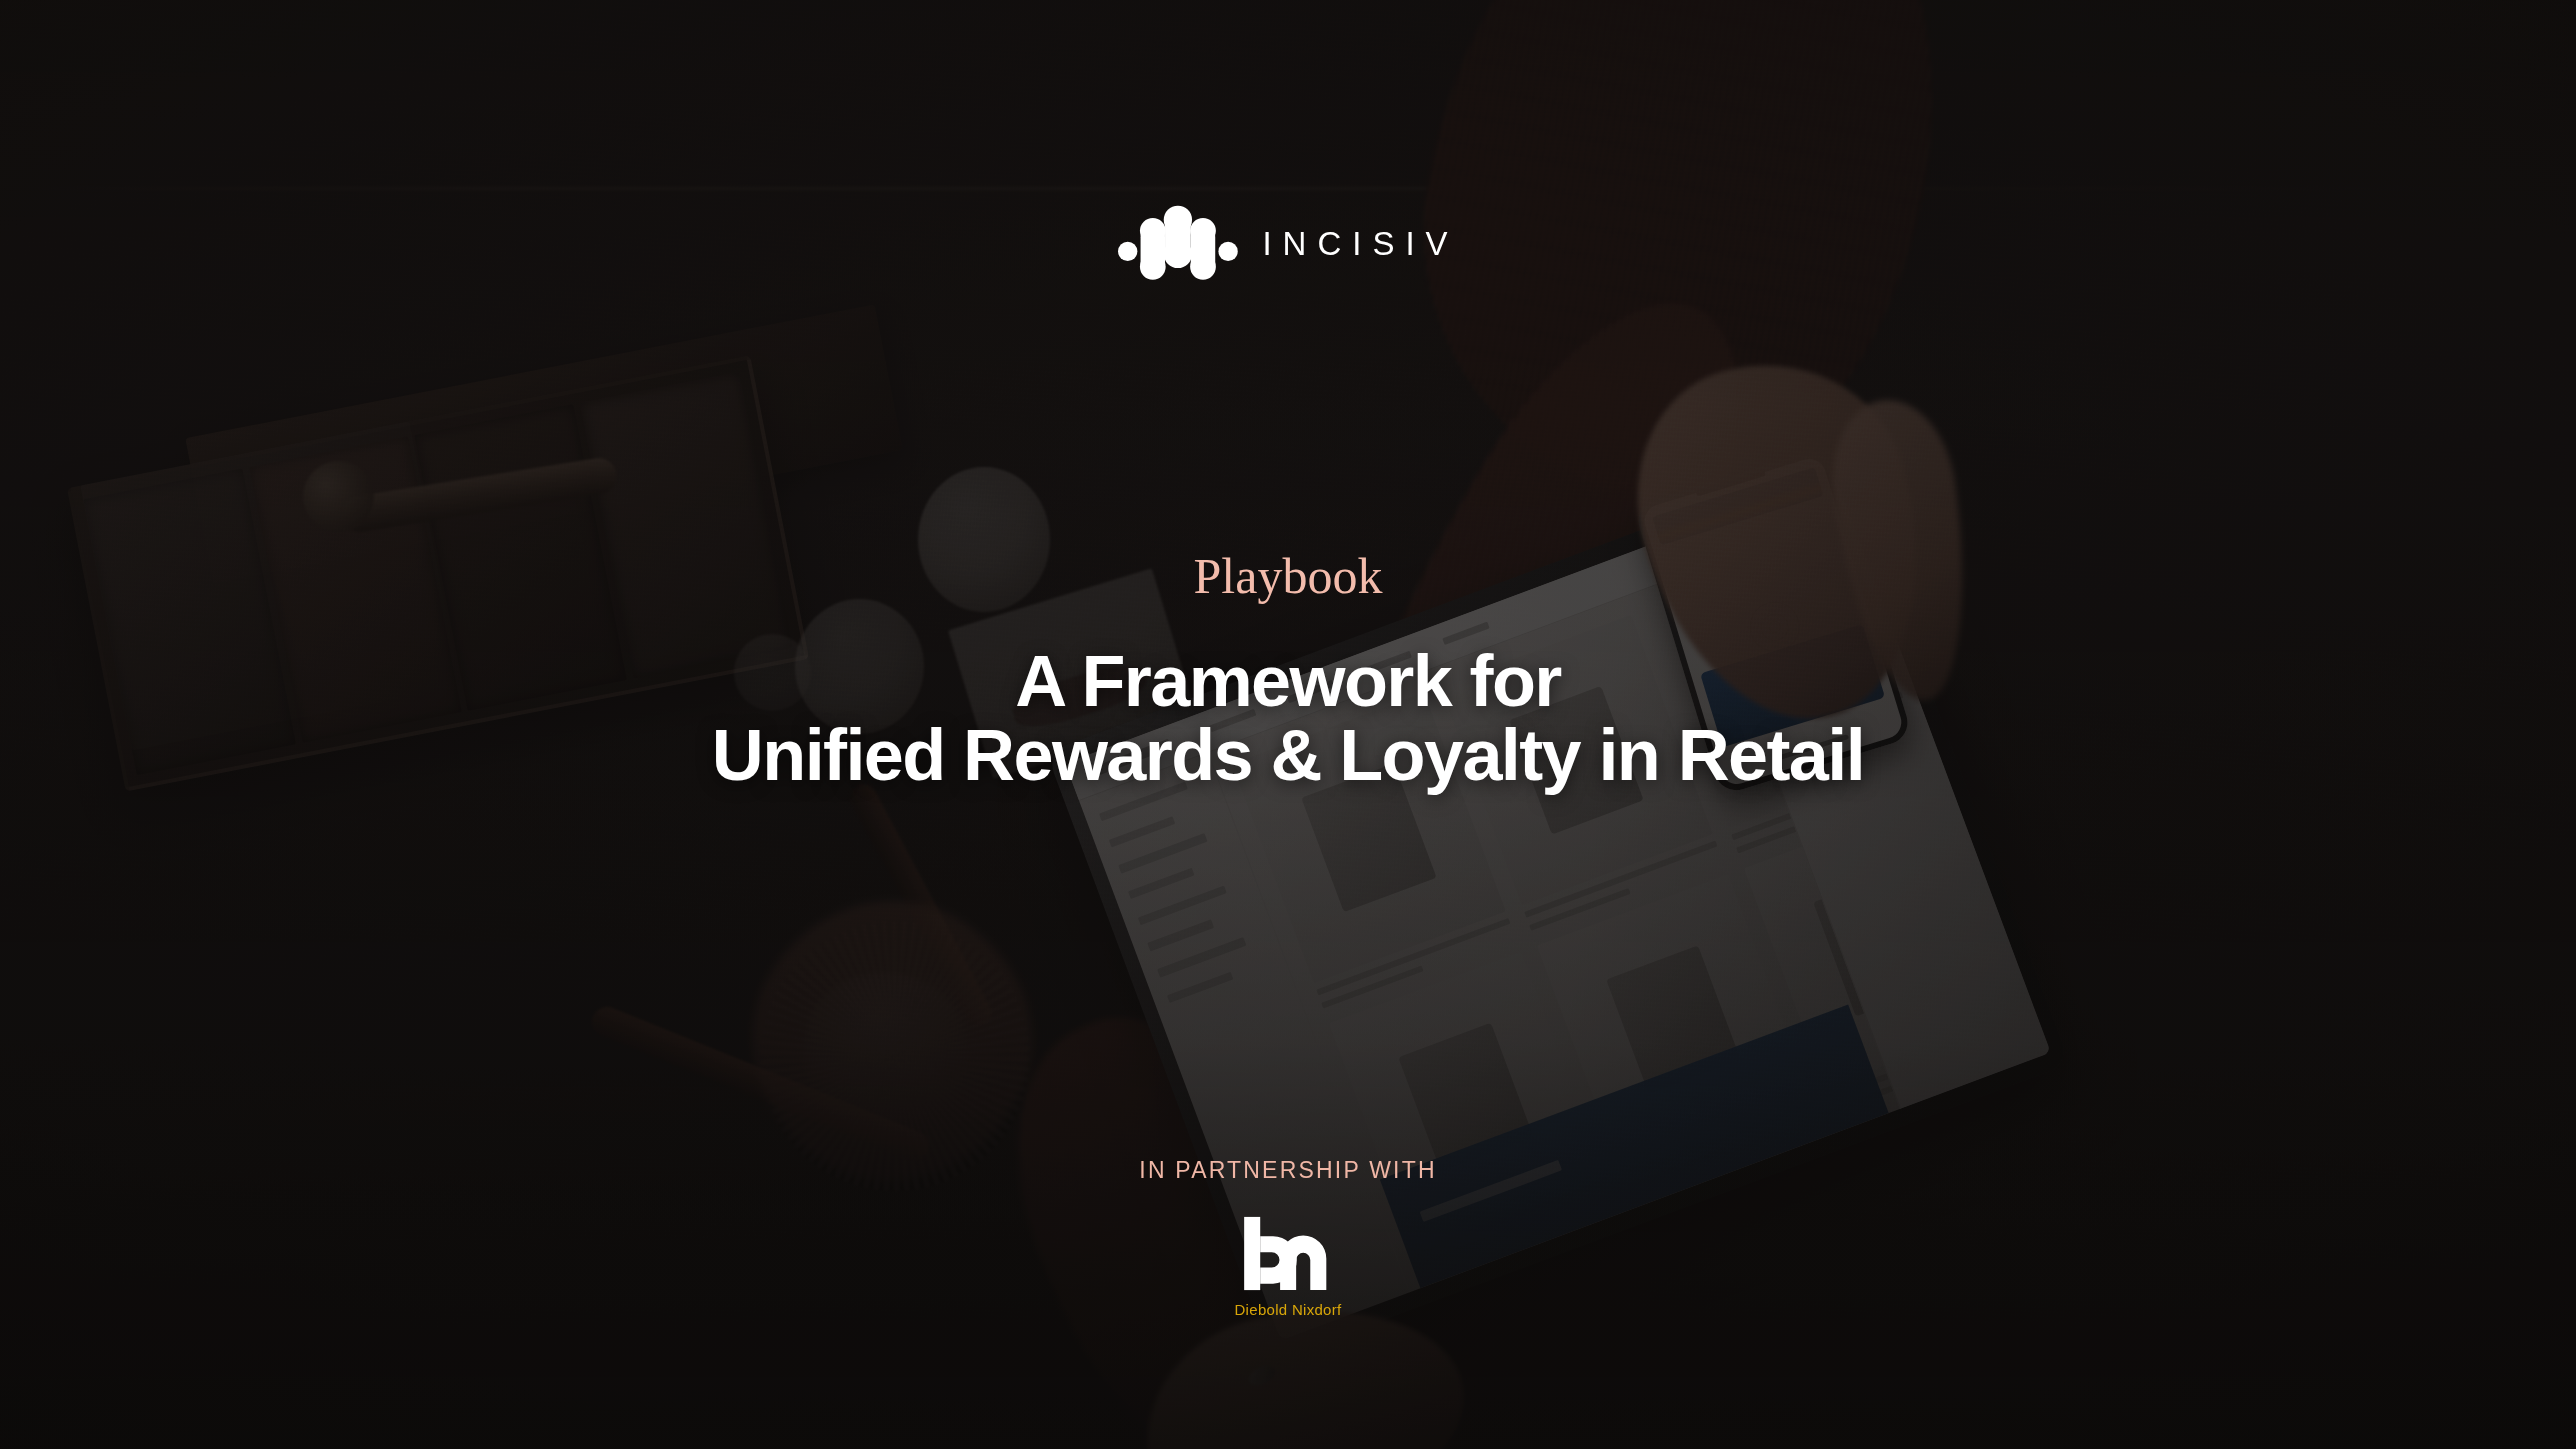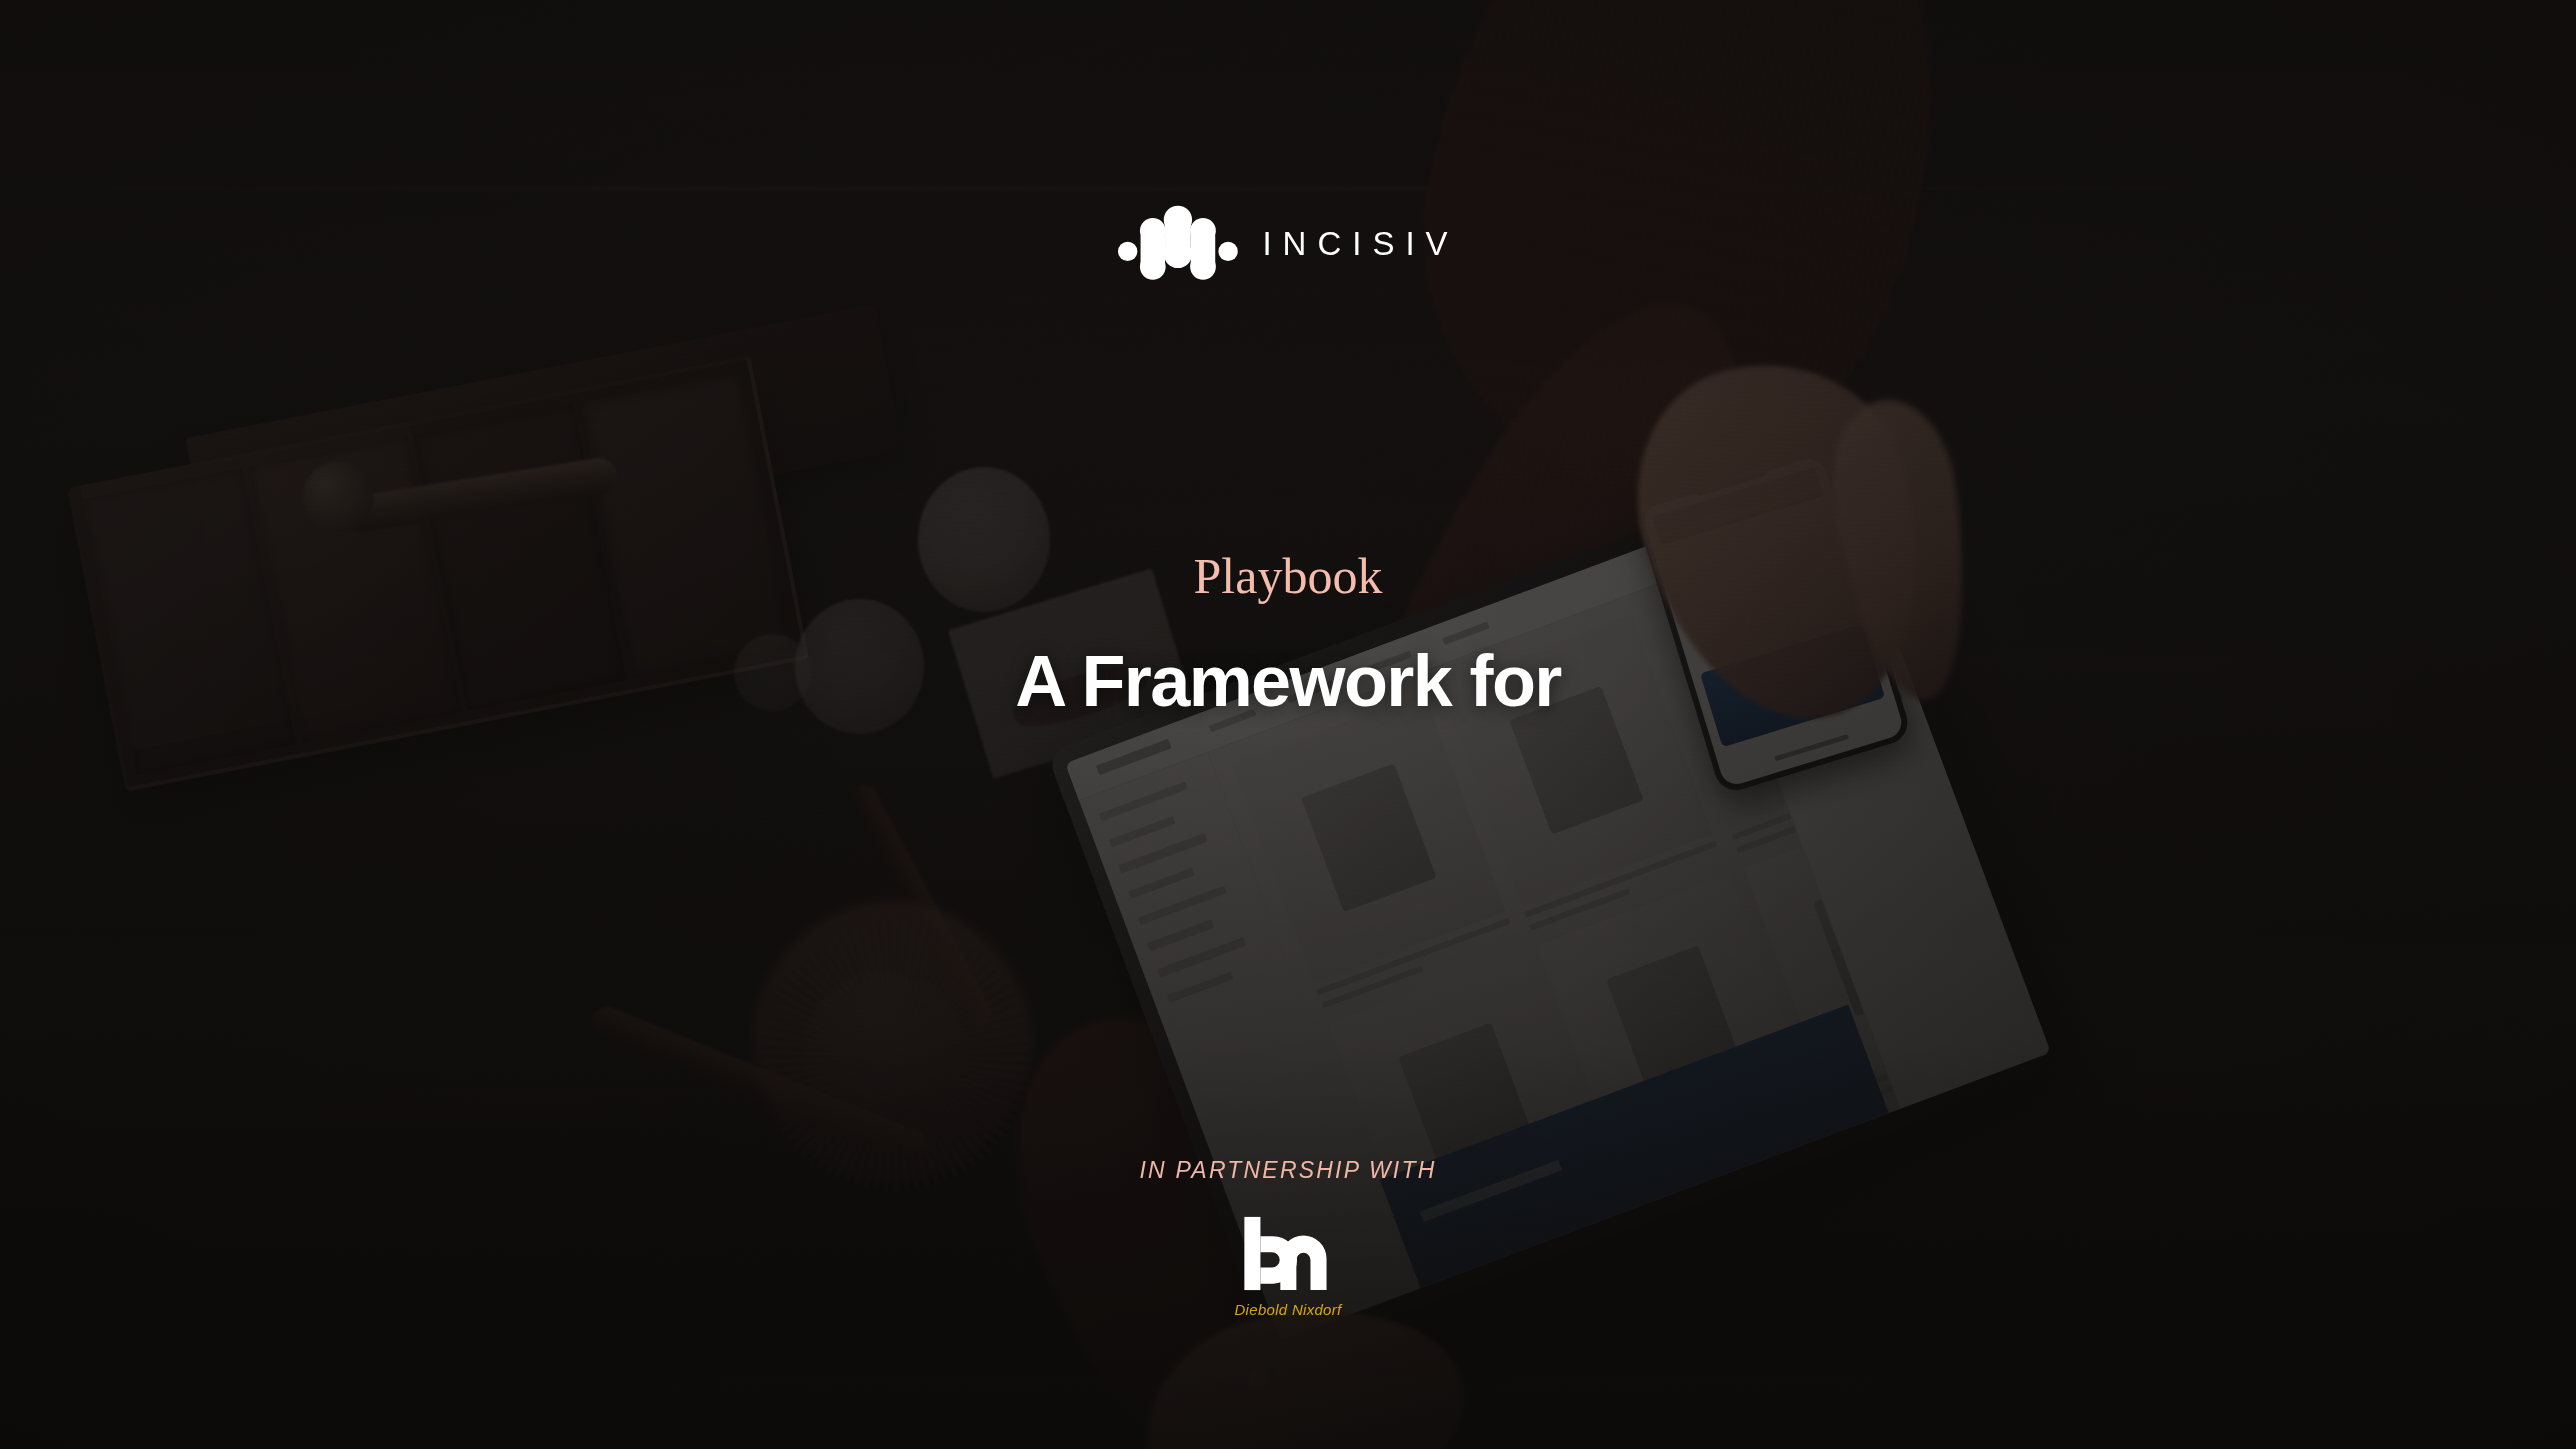--- a/index.html
+++ b/index.html
@@ -370,21 +370,21 @@
     color:#ffffff; font-weight:700;
     font-size:72px; line-height:1.03;
     letter-spacing:-1.6px;
     text-shadow:0 2.6px 16.7px rgba(0,0,0,.55);
   }
   .headline .hl-line{ display:block; white-space:nowrap; }
 
   
   .partner{
     position:absolute; top:1159px; left:50%; transform:translateX(-50%);
-    display:flex; flex-direction:column; align-items:center; gap:31px;font-style:italic;
+    display:flex; flex-direction:column; align-items:center; gap:31px;
   }
   .partner-label{
     color:#f0b7a6; font-size:23px; font-weight:400;
     letter-spacing:2.2px; line-height:1; white-space:nowrap;
   }
   .partner-logo{ display:flex; flex-direction:column; align-items:center; gap:7.7px; }
   .dn-mark{ display:block; width:95px; height:81px; }
   .dn-word{
     color:#eab308; font-size:15px; font-weight:400; letter-spacing:0.3px; line-height:1;
     white-space:nowrap; opacity:.92;
@@ -539,20 +539,21 @@
           </g>
         </svg>
       </span>
       <span class="brand-name">INCISIV</span>
     </div>
 
     <div class="eyebrow">Playbook</div>
 
     <h1 class="headline">
       <span class="hl-line">A Framework for</span>
+      <span class="hl-line">Unified Rewards &amp; Loyalty in Retail</span>
     </h1>
 
     <div class="partner">
       <div class="partner-label">IN PARTNERSHIP WITH</div>
       <div class="partner-logo">
         <span>
           <svg class="dn-mark" viewBox="0 0 148 126" aria-hidden="true">
             <g fill="#ffffff">
 
               <rect x="6" y="6" width="25" height="114"></rect>

